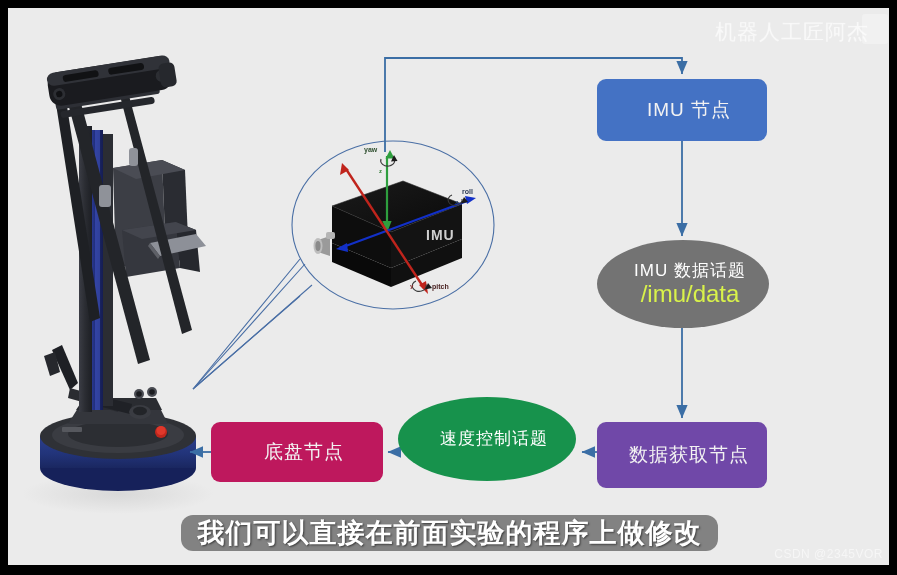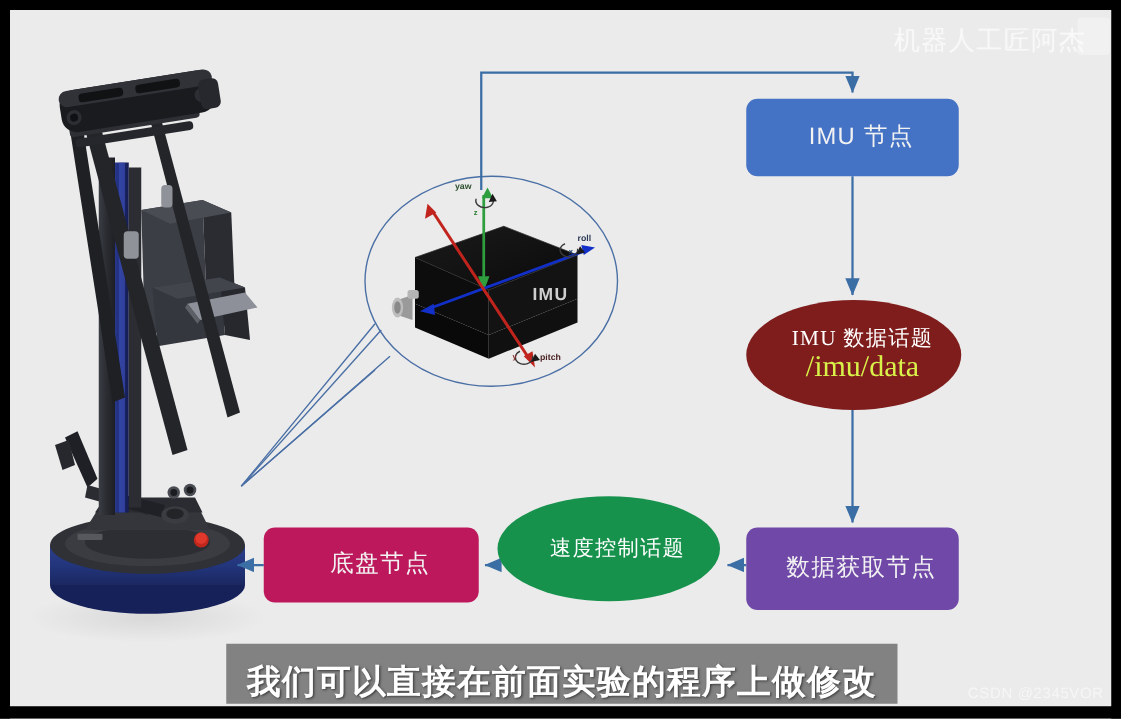--- a/index.html
+++ b/index.html
@@ -43,30 +43,30 @@
   }
   .node-rect{border-radius:9px;}
   .node-ellipse{border-radius:50%;}
 
   .node .cn{font-size:19px;letter-spacing:1px;color:#f2f2f2;}
   .node .topic-cn{font-size:17px;letter-spacing:1px;color:#ffffff;}
   .node .topic-en{font-size:24px;letter-spacing:0px;color:#d9f24a;margin-top:1px;}
 
   
   #node-imu        {left:597px;top:79px; width:170px;height:62px;background:#4472c4;}
-  #node-imu-topic  {left:597px;top:240px;width:172px;height:88px;background:#7f1d1d;font-family:Liberation Serif, serif;}
+  #node-imu-topic  {left:597px;top:240px;width:172px;height:88px;background:#737373;}
   #node-acquire    {left:597px;top:422px;width:170px;height:66px;background:#7048a8;}
   #node-chassis    {left:211px;top:422px;width:172px;height:60px;background:#be185d;text-align:center;}
   #node-cmdvel     {left:398px;top:397px;width:178px;height:84px;background:#17924c;}
 
   
   .subtitle-band{
-    position:absolute;left:181px;top:515px;width:537px;height:48px;
+    position:absolute;left:181px;top:515px;width:537px;height:36px;
     background:rgba(115,115,115,0.88);
-    display:flex;align-items:flex-end;justify-content:center;
+    display:flex;align-items:flex-end;justify-content:center;border-radius:12px;
   }
   .subtitle-text{
     font-size:27px;color:#ffffff;font-weight:700;letter-spacing:1px;white-space:nowrap;
     text-shadow:1px 1px 2px rgba(0,0,0,0.55);
   }
   .credit{
     position:absolute;right:14px;bottom:14px;
     font-size:12px;color:rgba(255,255,255,0.55);letter-spacing:0.5px;
   }
 

